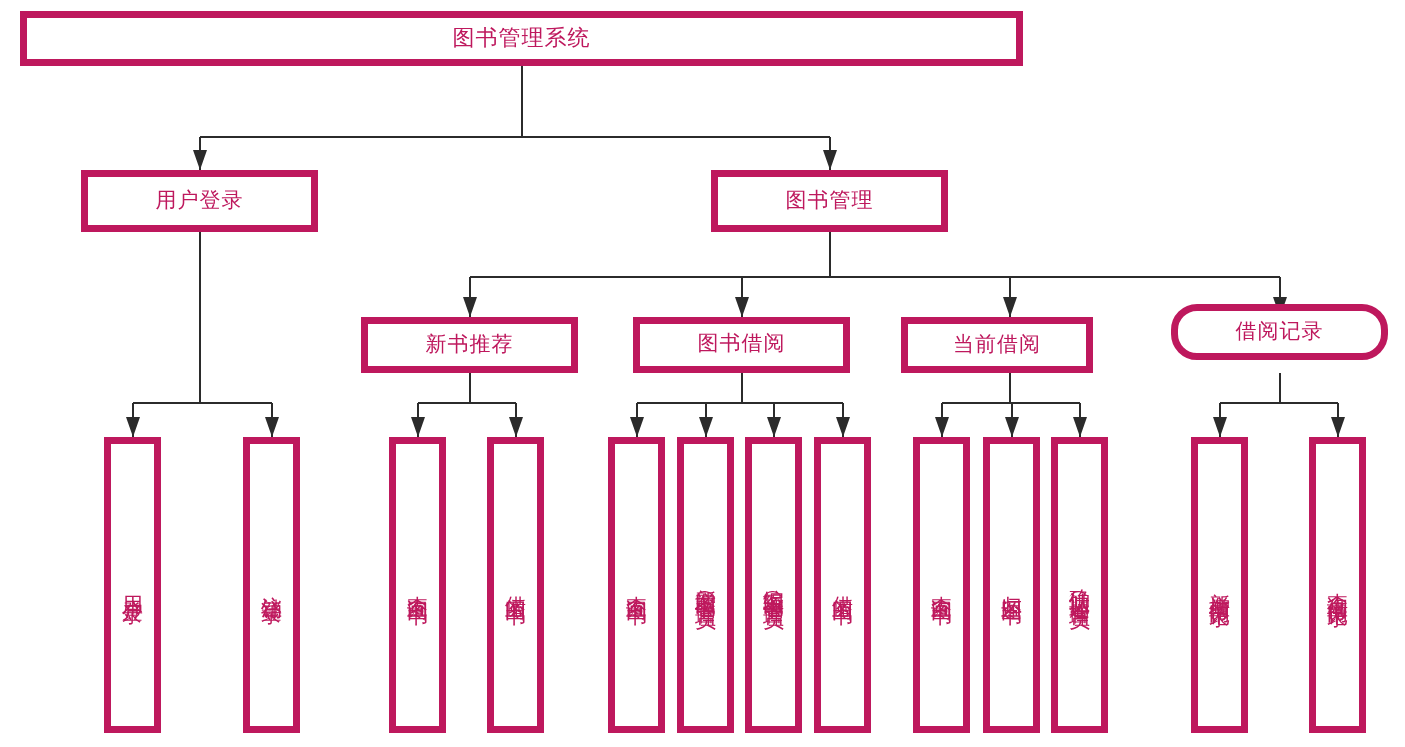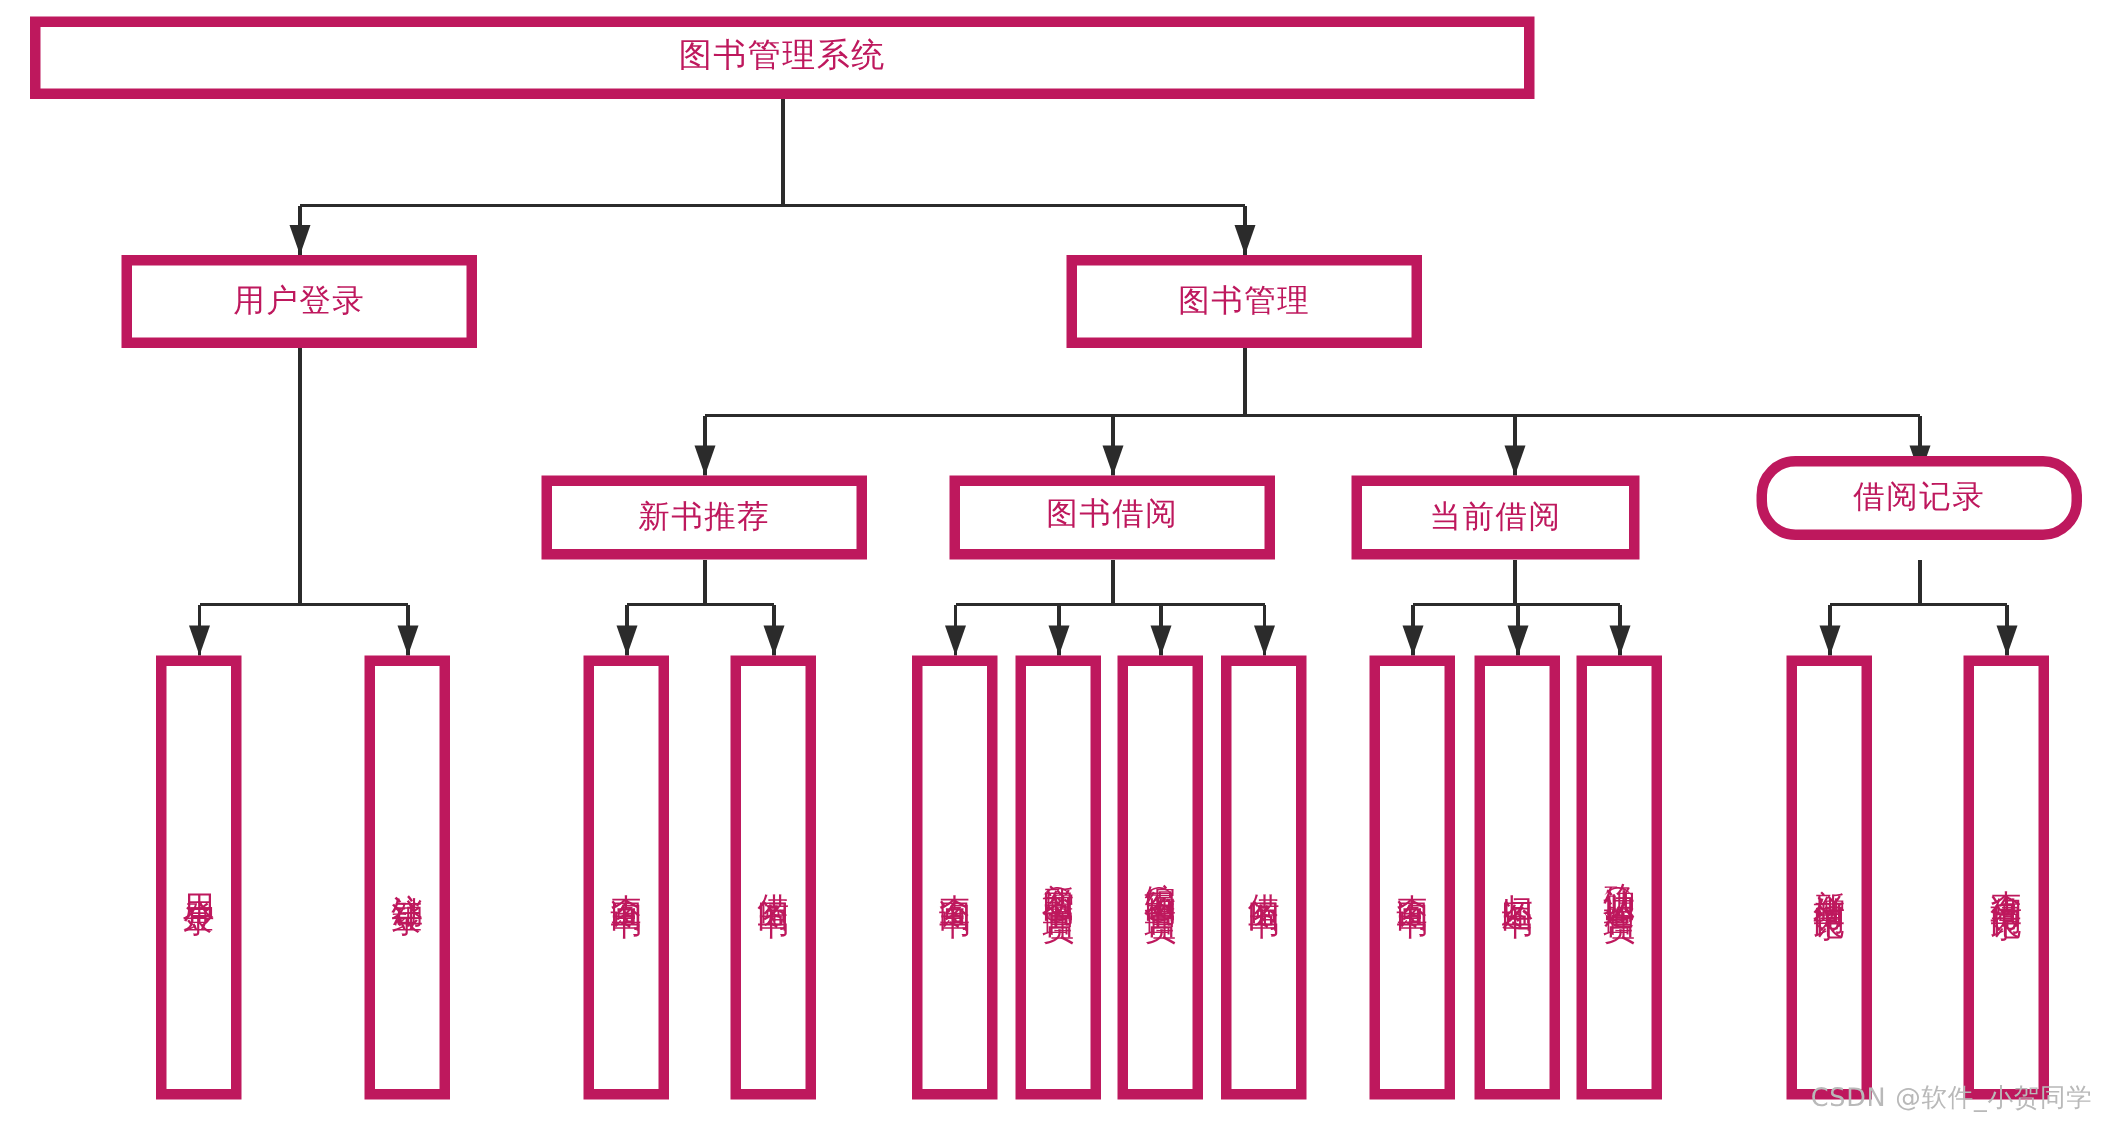--- a/index.html
+++ b/index.html
@@ -186,14 +186,13 @@
       <div class="node v " style="left: 1051px; top: 437px; width: 57px; height: 296px;">
         <span class="lbl">确认归还（管理员）</span>
       </div>
       <div class="node v " style="left: 1191px; top: 437px; width: 57px; height: 296px;">
         <span class="lbl">新增借阅记录</span>
       </div>
       <div class="node v " style="left: 1309px; top: 437px; width: 57px; height: 296px;">
         <span class="lbl">查询借阅记录</span>
       </div>
     </div>
-  <div class="watermark">CSDN @软件_小贺同学</div>
 </div>
 
 </body></html>

